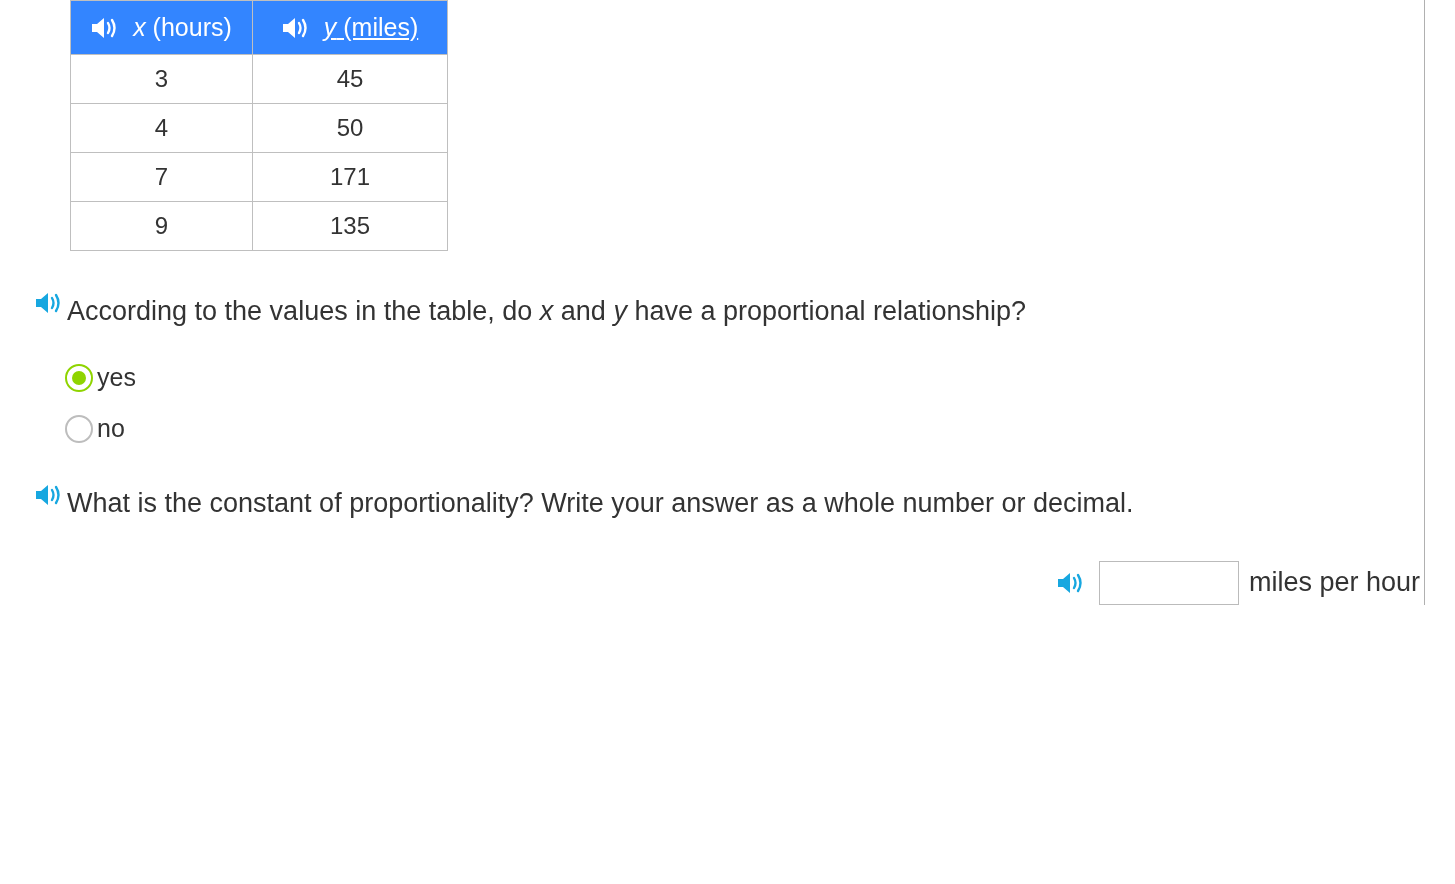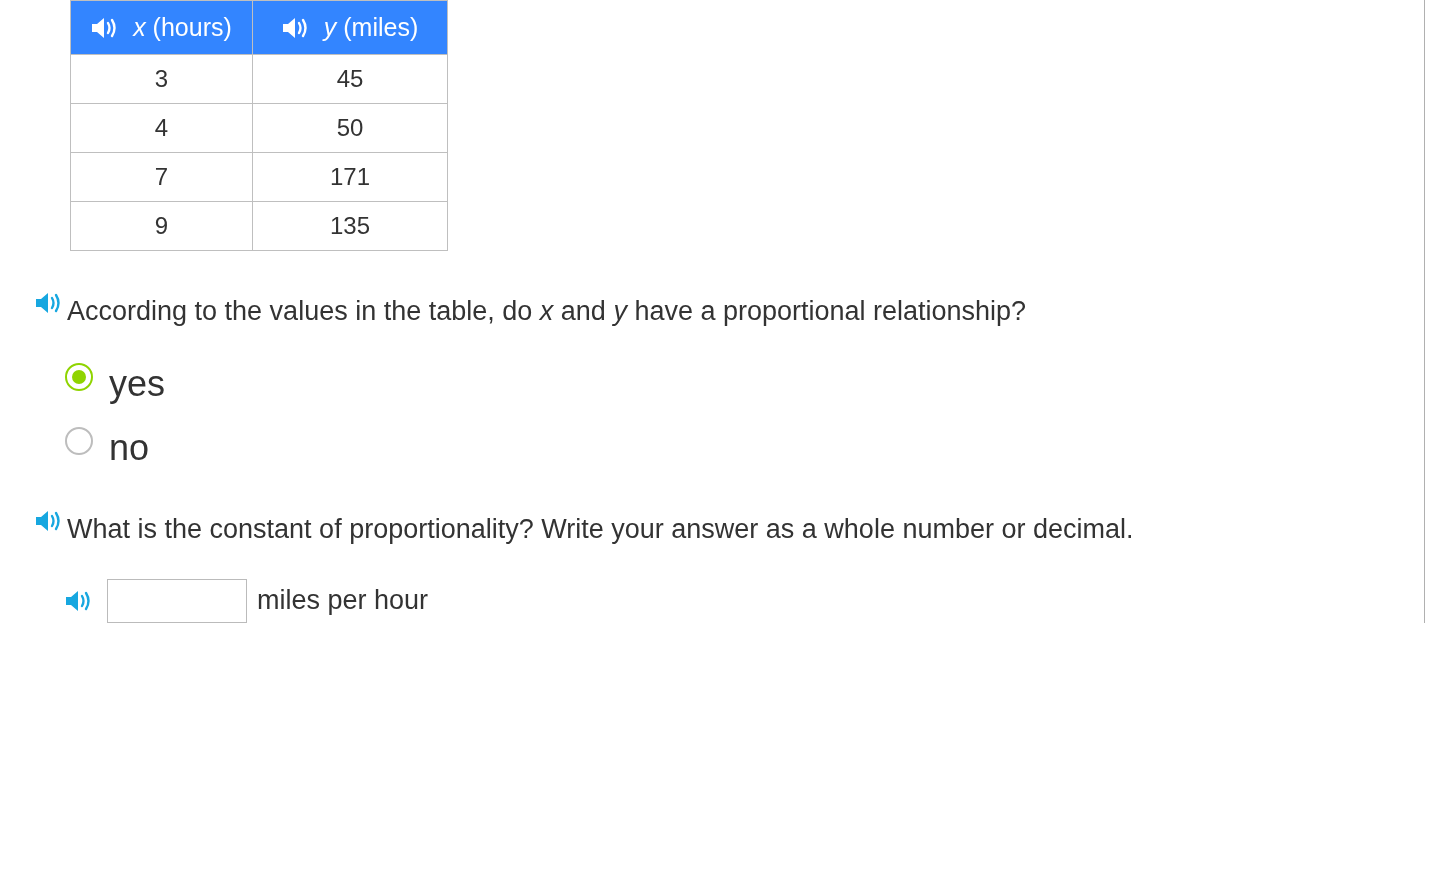--- a/index.html
+++ b/index.html
@@ -35,21 +35,21 @@
     vertical-align: middle;
     font-weight: normal;
   }
   table.data th {
     background: #3385ff;
     color: #fff;
     padding: 12px 14px;
     font-size: 25px;
   }
   table.data th.col-x { width: 182px; }
-  table.data th.col-y { width: 195px; }
+  table.data th.col-y { width: 195px; text-decoration: underline; }
   table.data td {
     padding: 10px 0;
     font-size: 24px;
     color: #333;
   }
   .th-inner {
     display: flex;
     align-items: center;
     justify-content: center;
     gap: 10px;
@@ -73,25 +73,25 @@
     color: #333;
   }
   .q-line1 { display: flex; align-items: flex-start; gap: 0; }
   .q-text .var { font-style: italic; }
 
   .radios {
     margin: 30px 0 30px 30px;
   }
   .radio-row {
     display: flex;
-    align-items: flex-start;
-    gap: 16px;
+    align-items: flex-end;
+    gap: 4px;
     margin-bottom: 22px;
     cursor: pointer;
-    font-size: 36px;
+    font-size: 25px;
   }
   .radio-outer {
     width: 28px;
     height: 28px;
     border: 2px solid #bdbdbd;
     border-radius: 50%;
     display: inline-flex;
     align-items: center;
     justify-content: center;
     background: #fff;
@@ -102,23 +102,24 @@
     border-radius: 50%;
     background: #8fd400;
     display: none;
   }
   .radio-outer.checked .radio-inner { display: block; }
 
   .answer-row {
     display: flex;
     align-items: center;
     gap: 10px;
-    margin-top: 28px;
+    margin-top: 36px;
     margin-left: 30px;
     font-size: 27px;
+    justify-content: flex-end;
   }
   .answer-row input[type="text"] {
     width: 140px;
     height: 44px;
     font-size: 24px;
     border: 1px solid #bbb;
     padding: 4px 8px;
     background: #fff;
   }
 </style>

